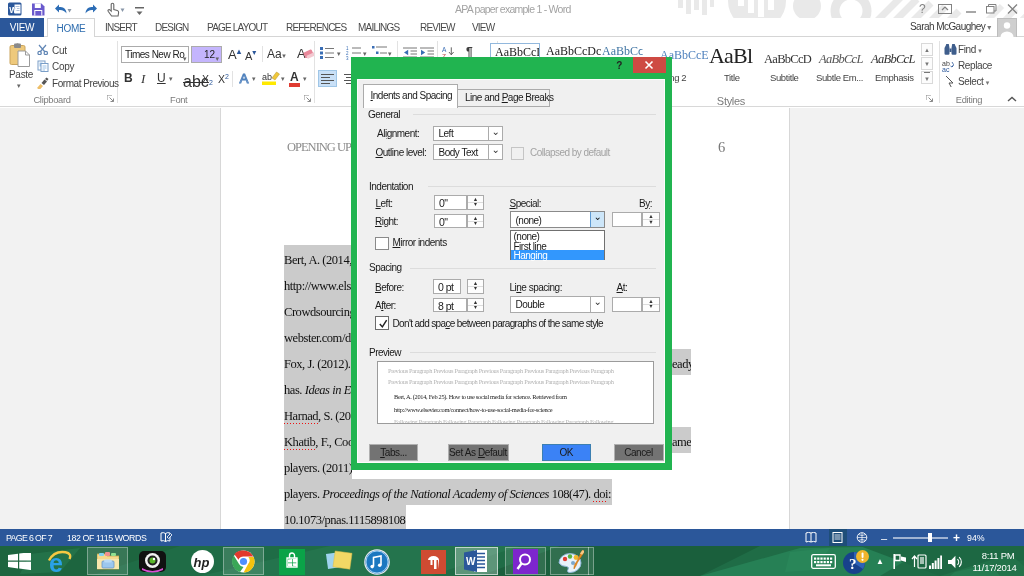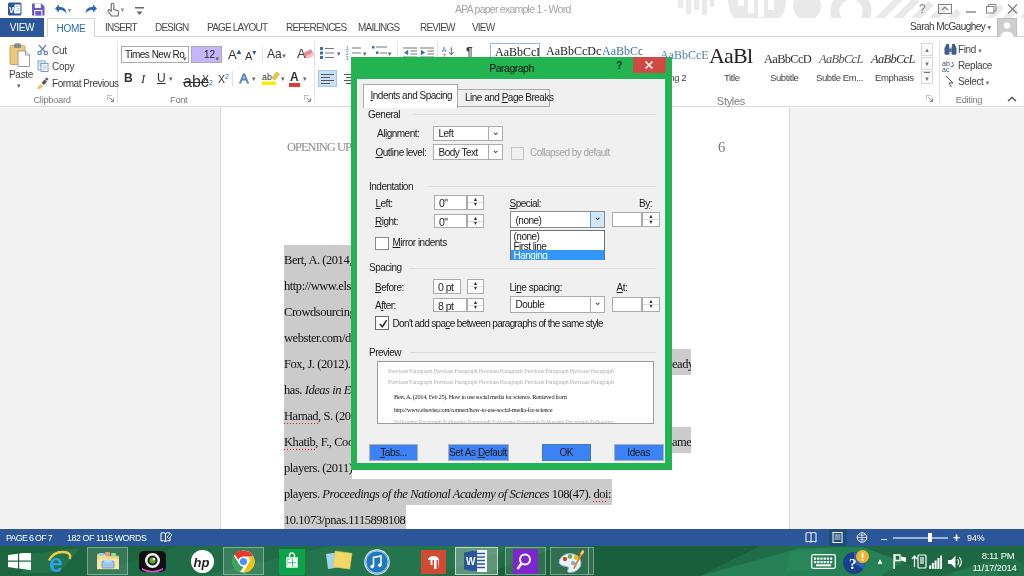--- a/index.html
+++ b/index.html
@@ -499,21 +499,20 @@
     </svg>
 <svg class="a" style="left:948px;top:9px;width:14px;height:14px" viewBox="0 0 17 17">
       <path d="M0 6 h4 l5 -5 v15 l-5 -5 h-4 z" fill="#fff"></path>
       <path d="M11.5 5 a5 5 0 0 1 0 7 M13.5 2.5 a8 8 0 0 1 0 12" fill="none" stroke="#fff" stroke-width="1.4"></path>
     </svg>
 <div class="a" style="left:975px;top:4px;width:46px;color:#fff;font-size:9.5px;letter-spacing:-0.3px;text-align:center">8:11 PM</div>
 <div class="a" style="left:968px;top:16px;width:53px;color:#fff;font-size:9.5px;letter-spacing:-0.3px;text-align:center">11/17/2014</div>
 </div>
 
 <div class="a" id="dlg" style="left:351px;top:57px;width:321px;height:413px;background:#21b450;font-size:10px;letter-spacing:-0.5px;color:#1a1a1a">
-<div class="a" style="left:0;top:5px;width:321px;text-align:center;color:#111;font-size:10.5px;letter-spacing:-0.5px">Paragraph</div>
 <div class="a" style="left:263px;top:3px;width:10px;text-align:center;color:#222;font-weight:bold">?</div>
 <div class="a" style="left:282px;top:0;width:33px;height:15.5px;background:#ce4a43">
 <svg style="position:absolute;left:11px;top:3px" width="10" height="10" viewBox="0 0 10 10">
         <path d="M1.5 1.5 l7 7 M8.5 1.5 l-7 7" stroke="#fff" stroke-width="1.6"></path>
       </svg>
 </div>
 <div class="a" id="pnl" style="left:6px;top:22px;width:308px;height:384px;background:#f0f0f0;border:1px solid #fcfcfc">
 
 <div class="a" style="left:99px;top:9px;width:93px;height:18px;background:#f0f0f0;border:1px solid #ababab">
 <span style="position:absolute;left:7px;top:2px;white-space:nowrap">Line and <u>P</u>age Breaks</span>
@@ -616,27 +615,27 @@
 <div style="position:absolute;left:10px;top:5px;color:#b2b2b2">Previous Paragraph Previous Paragraph Previous Paragraph Previous Paragraph Previous Paragraph</div>
 <div style="position:absolute;left:10px;top:15.5px;color:#b2b2b2">Previous Paragraph Previous Paragraph Previous Paragraph Previous Paragraph Previous Paragraph</div>
 <div style="position:absolute;left:16px;top:30.5px;color:#222">Bert, A. (2014, Feb 25). How to use social media for science. Retrieved from</div>
 <div style="position:absolute;left:16px;top:43.5px;color:#222">http://www.elsevier.com/connect/how-to-use-social-media-for-science</div>
 <div style="position:absolute;left:16px;top:55.5px;color:#b2b2b2">Following Paragraph Following Paragraph Following Paragraph Following Paragraph Following</div>
 </div>
 
 <div class="a btn" style="left:11px;top:364px;width:49px"><u>T</u>abs...</div>
 <div class="a btn" style="left:89.5px;top:364px;width:61px">Set As <u>D</u>efault</div>
 <div class="a btn" style="left:184px;top:364px;width:48.5px;border-color:#3c7fb1;background:#3b82f6">OK</div>
-<div class="a btn" style="left:255.5px;top:364px;width:50px">Ideas</div>
+<div class="a btn" style="left:255.5px;top:364px;width:50px">Cancel</div>
 </div>
 </div>
 <style>
 .fld{background:#fff;border:1px solid #ababab;padding:1px 0 0 4px;font-size:10.5px}
 .spin{width:17.5px;background:#fdfdfd;border:1px solid #ababab}
 .spin b{position:absolute;left:0;width:100%;text-align:center;font-size:5.5px;color:#333;font-weight:normal;line-height:1}
 .spin b:first-child{top:1px}.spin b:last-child{bottom:1px}
 .spin::after{content:"";position:absolute;left:0;top:50%;width:100%;height:1px;background:#dcdcdc}
 .cb1{background:#fff;border:1px solid #ababab}
 .ct{position:absolute;left:5px;top:1.5px}
 .cbtn{position:absolute;right:0;top:0;bottom:0;width:14px;border-left:1px solid #ababab;text-align:center}
 .cbtn i{font-style:normal;position:absolute;left:3px;top:-1px;font-size:10px;color:#333}
-.btn{height:17px;background:#3b82f6;border:1px solid #b0b0b0;text-align:center;line-height:15px;font-size:10px;letter-spacing:-0.4px;color:#1a1a1a;white-space:nowrap}
+.btn{height:17px;background:#737373;border:1px solid #b0b0b0;text-align:center;line-height:15px;font-size:10px;letter-spacing:-0.4px;color:#1a1a1a;white-space:nowrap}
 </style>
 
 </body></html>

